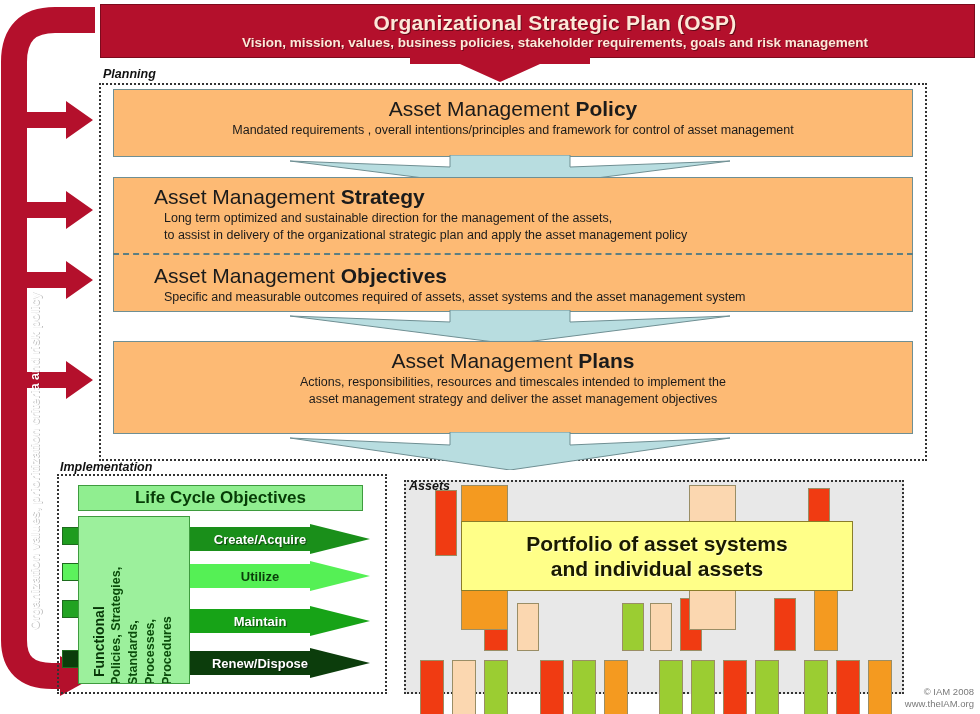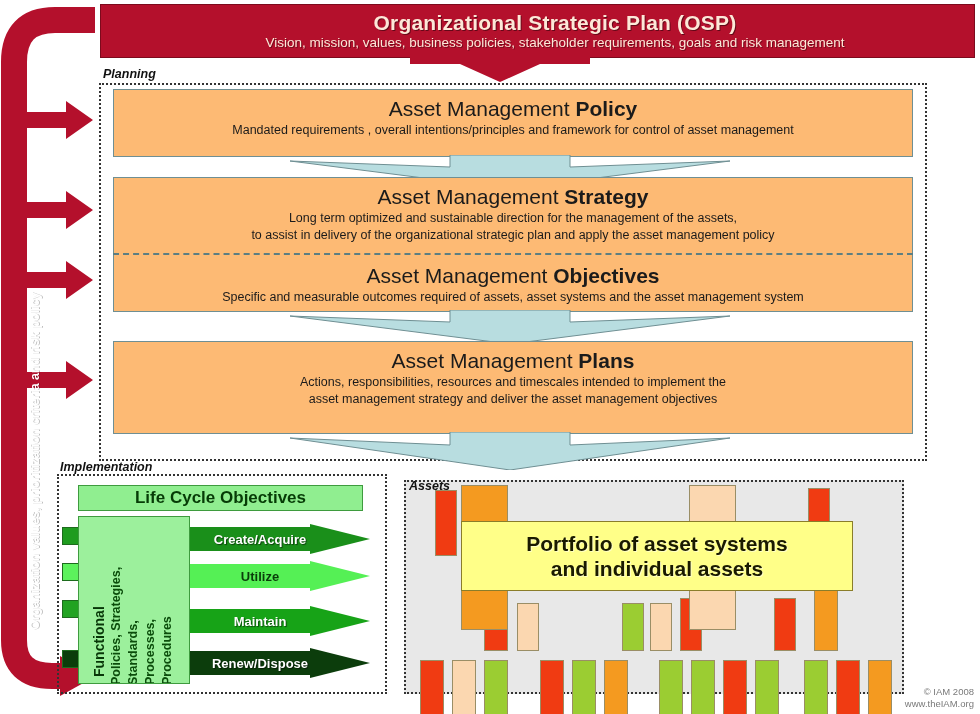--- a/index.html
+++ b/index.html
@@ -16,21 +16,21 @@
     background:#b4102c;border:1px solid #7d0a1d;
     display:flex;flex-direction:column;align-items:center;justify-content:center;
     box-sizing:border-box;
     padding-left:35px;
   }
   .osp-title{
     color:#fde8d8;font-size:21px;font-weight:bold;line-height:23px;
     text-shadow:1px 1px 0 rgba(0,0,0,.45);letter-spacing:.2px;
   }
   .osp-sub{
-    color:#fde8d8;font-size:13.5px;font-weight:normal;line-height:16px;
+    color:#fde8d8;font-size:13.5px;font-weight:bold;line-height:16px;
     text-shadow:1px 1px 0 rgba(0,0,0,.35);margin-top:1px;
   }
 
   
   .osp-arrow{position:absolute;left:410px;top:56px;width:180px;height:26px;}
 
   
   .sect-label{
     position:absolute;font-style:italic;font-weight:bold;font-size:12.5px;color:#111;
   }
@@ -53,21 +53,21 @@
   .amb .hd b{font-weight:bold;}
   .amb .bd{font-size:12.5px;line-height:16px;padding:0 10px;margin-top:1px;}
 
   #box-policy{left:113px;top:89px;width:800px;height:68px;}
   #box-stratobj{left:113px;top:177px;width:800px;height:135px;}
   #box-plans{left:113px;top:341px;width:800px;height:93px;}
 
   .dashed-split{
     position:absolute;left:113px;top:253px;width:800px;border-top:2px dashed #5c7e82;
   }
-  .half{position:absolute;left:0;width:100%;text-align:center;}
+  .half{position:absolute;left:0;width:100%;text-align:left;padding-left:40px;}
   #stratobj-top{top:0;}
   #stratobj-bot{top:79px;}
 
   
   .chev{position:absolute;}
   #chev1{left:290px;top:155px;width:440px;height:34px;}
   #chev2{left:290px;top:310px;width:440px;height:34px;}
   #chev3{left:290px;top:432px;width:440px;height:38px;}
 
   

